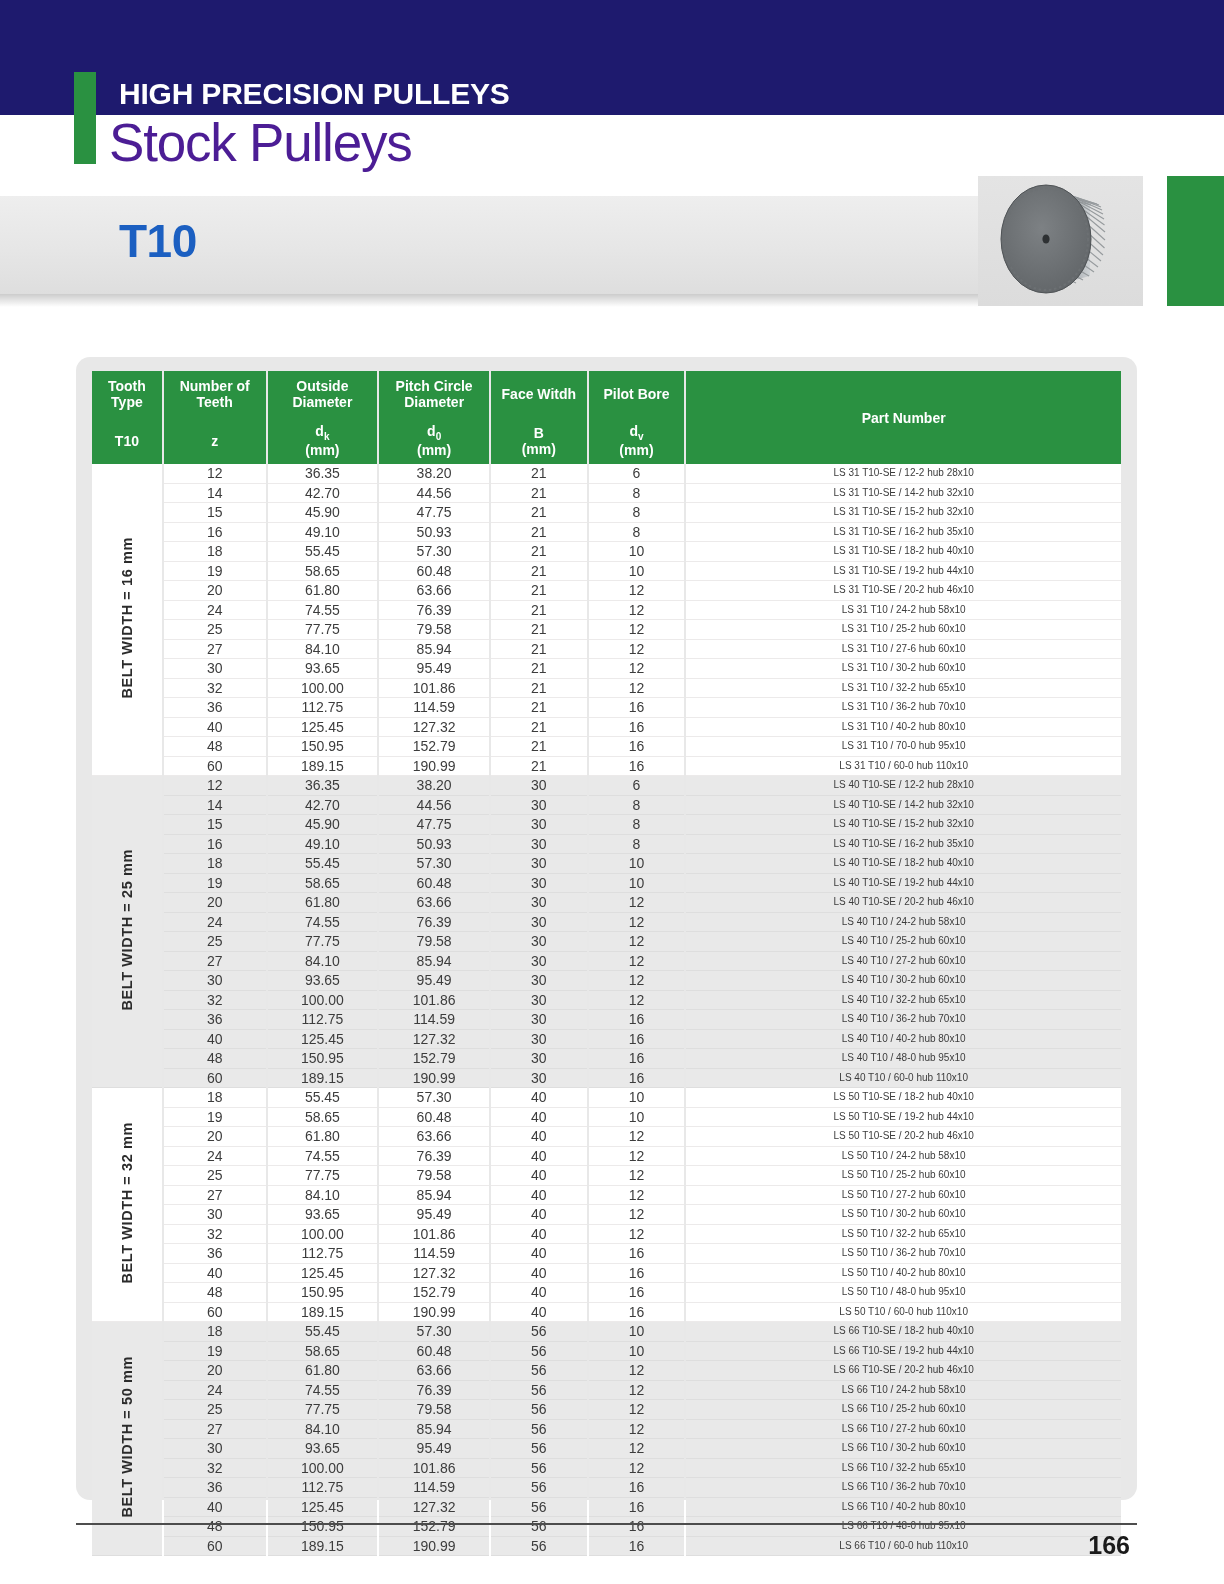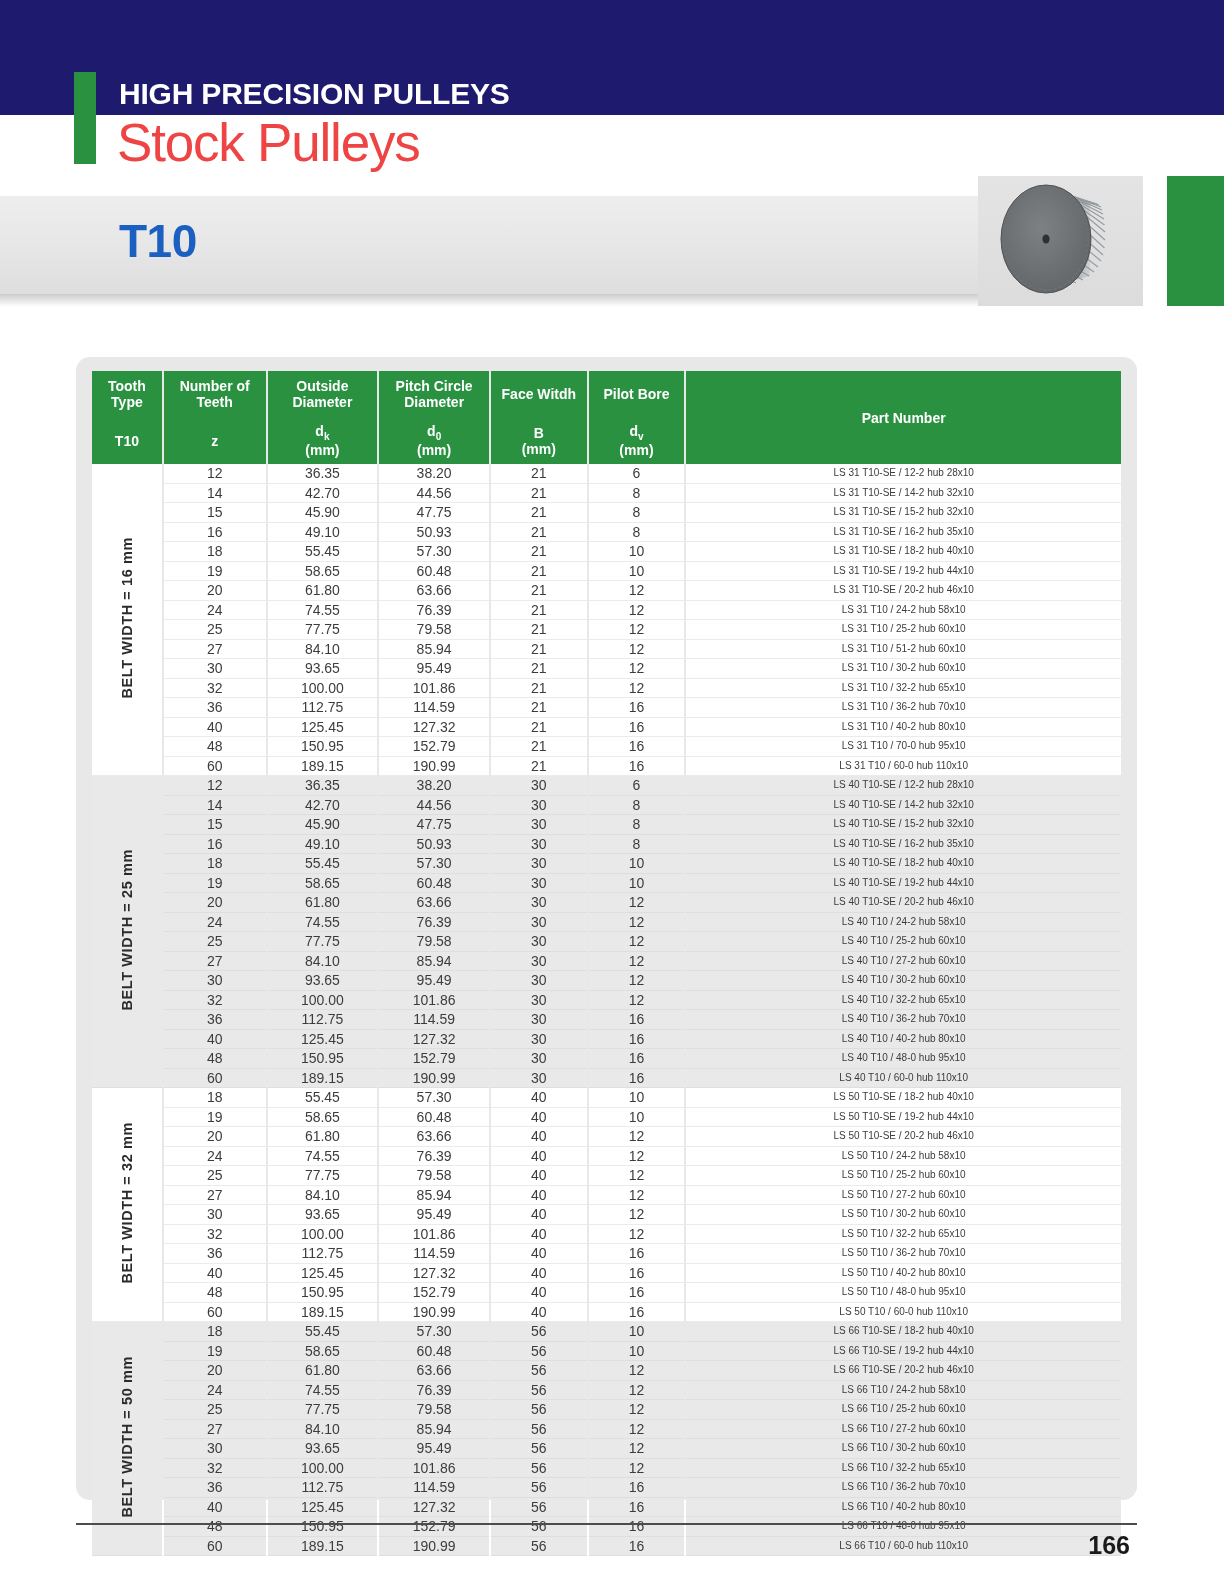--- a/index.html
+++ b/index.html
@@ -19,22 +19,22 @@
   .green-tick {
     position: absolute; top: 72px; left: 74px; width: 22px; height: 92px;
     background: #2a9141; z-index: 5;
   }
   .kicker {
     position: absolute; top: 77px; left: 119px;
     font-size: 30px; font-weight: bold; color: #ffffff;
     letter-spacing: -0.2px; z-index: 6;
   }
   .subtitle {
-    position: absolute; top: 116px; left: 117px;
-    font-size: 53px; font-weight: 300; color: #ef4444;
+    position: absolute; top: 116px; left: 109px;
+    font-size: 53px; font-weight: 300; color: #4c1d95;
     letter-spacing: -1.2px; line-height: 1;
   }
 
   
   .title-strip {
     position: absolute; top: 196px; left: 0; width: 978px; height: 98px;
     background: linear-gradient(to bottom, #eeeeee 0%, #e6e6e6 55%, #dedede 100%);
   }
   .title-strip-shadow {
     position: absolute; top: 294px; left: 0; width: 978px; height: 13px;
@@ -279,21 +279,21 @@
           <td>21</td>
           <td>12</td>
           <td class="pn">LS 31 T10 / 25-2 hub 60x10</td>
         </tr>
         <tr>
           <td>27</td>
           <td>84.10</td>
           <td>85.94</td>
           <td>21</td>
           <td>12</td>
-          <td class="pn">LS 31 T10 / 51-2 hub 60x10</td>
+          <td class="pn">LS 31 T10 / 27-6 hub 60x10</td>
         </tr>
         <tr>
           <td>30</td>
           <td>93.65</td>
           <td>95.49</td>
           <td>21</td>
           <td>12</td>
           <td class="pn">LS 31 T10 / 30-2 hub 60x10</td>
         </tr>
         <tr>

